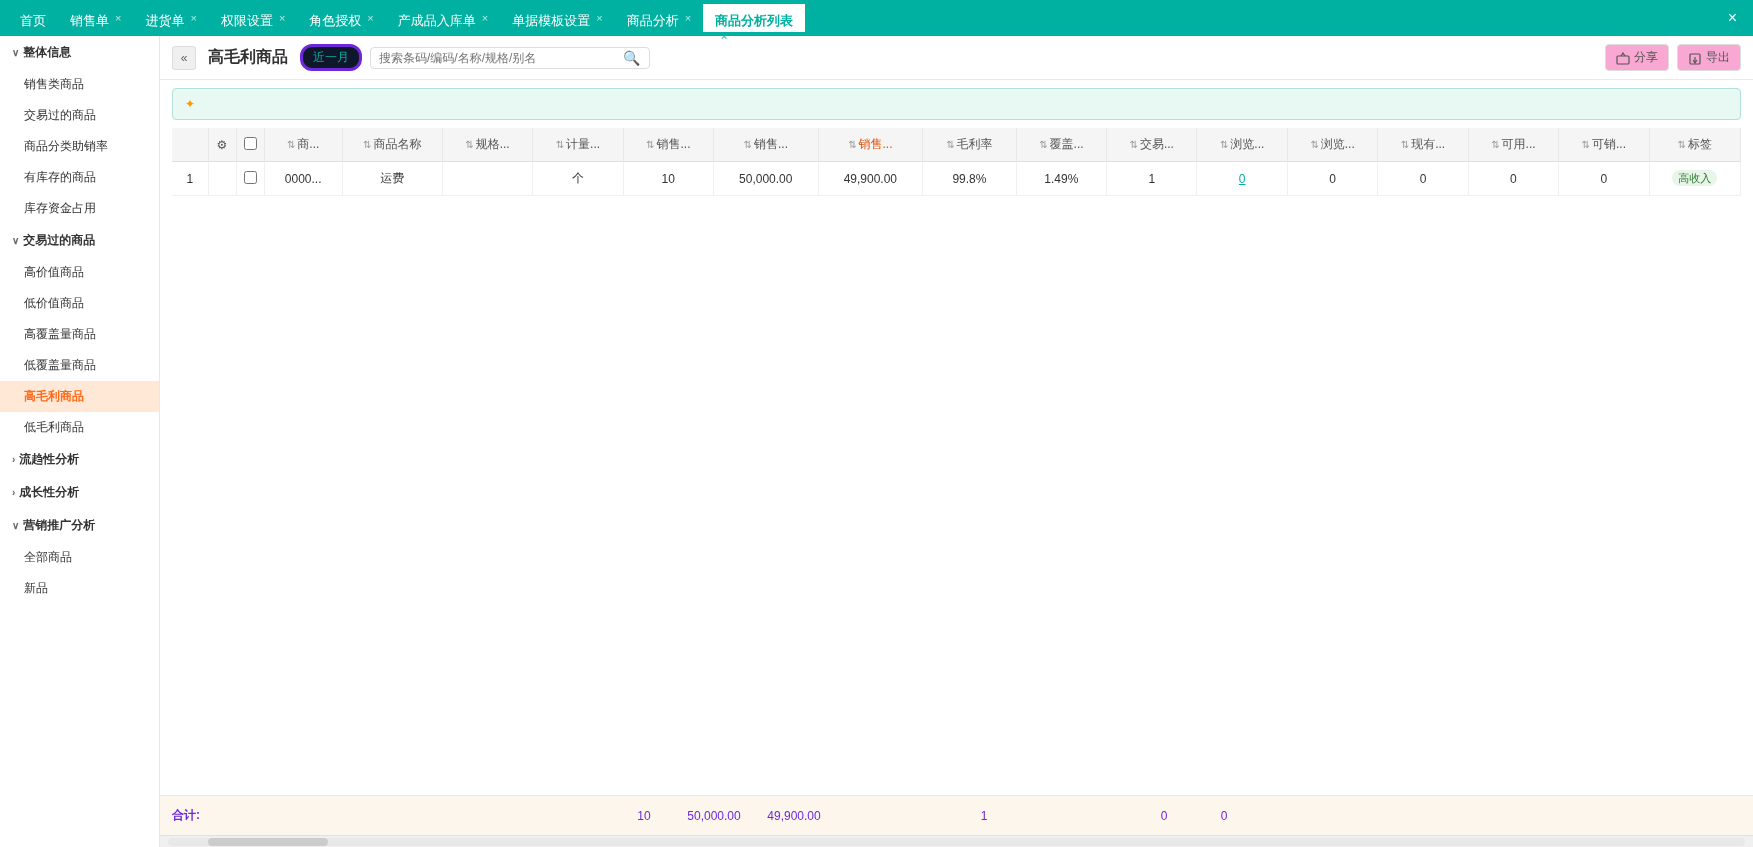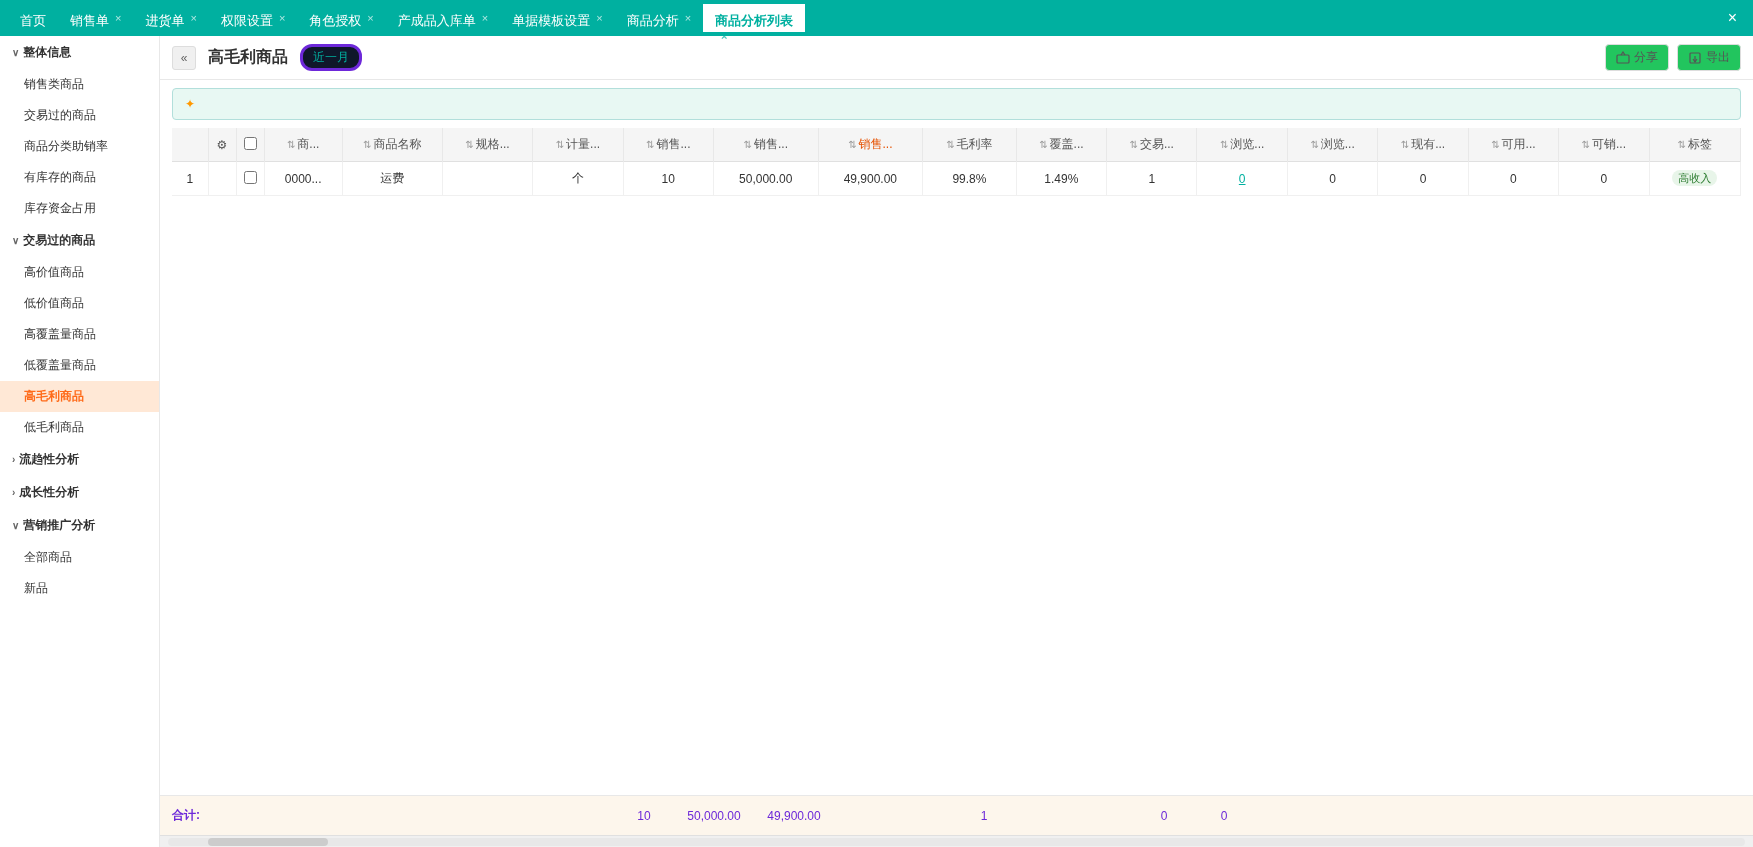--- a/index.html
+++ b/index.html
@@ -145,29 +145,29 @@
       background: transparent;
     }
     .search-icon {
       color: #999;
       font-size: 14px;
       cursor: pointer;
     }
     .header-spacer { flex: 1; }
     .action-btn {
       display: flex;
-      align-items: center;
+      align-items: flex-end;
       padding: 4px 10px;
       border: 1px solid #ddd;
       border-radius: 4px;
       font-size: 12px;
       color: #555;
       cursor: pointer;
       margin-left: 8px;
-      background: #22c55e;
+      background: #f9a8d4;
     }
     .action-btn svg { margin-right: 4px; }
 
     
     .info-banner {
       display: flex;
       align-items: center;
       background: #e8f8f3;
       border: 1px solid #b2dfdb;
       margin: 8px 12px;
@@ -389,20 +389,24 @@
   </div>
 
   <div class="content-area">
 
     <div class="content-header">
       <div class="collapse-btn">
         <span>«</span>
       </div>
       <div class="page-title">高毛利商品</div>
       <div class="filter-btn">近一月</div>
+      <div class="search-box">
+        <input type="text" placeholder="搜索条码/编码/名称/规格/别名" style="">
+        <span class="search-icon">🔍</span>
+      </div>
       <div class="header-spacer"></div>
       <div class="action-btn">
         <svg width="14" height="14" viewBox="0 0 14 14" fill="none">
           <rect x="1" y="4" width="12" height="8" rx="1" stroke="#555" stroke-width="1.2" fill="none"></rect>
           <polyline points="5,4 7,1 9,4" stroke="#555" stroke-width="1.2" fill="none"></polyline>
         </svg>
         <span>分享</span>
       </div>
       <div class="action-btn">
         <svg width="14" height="14" viewBox="0 0 14 14" fill="none">

